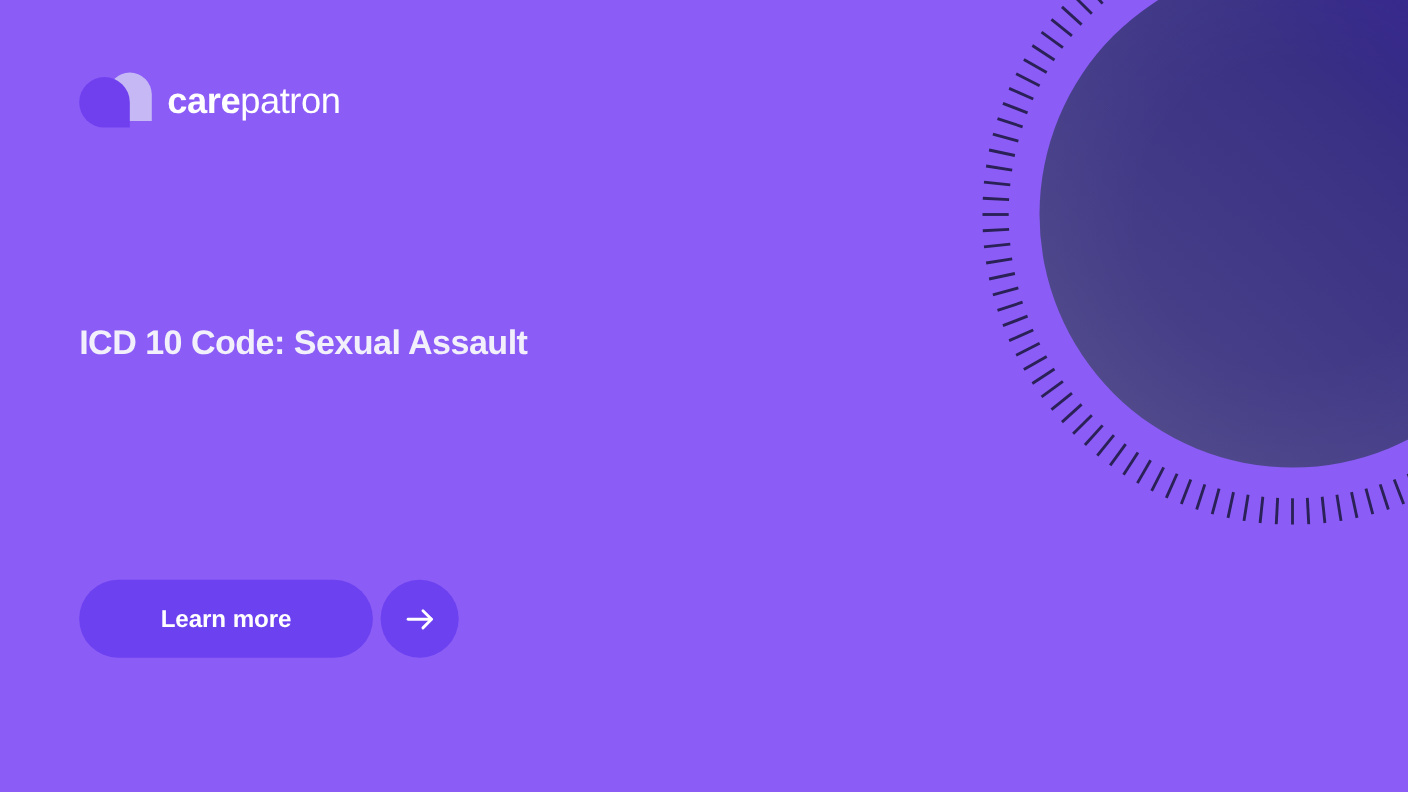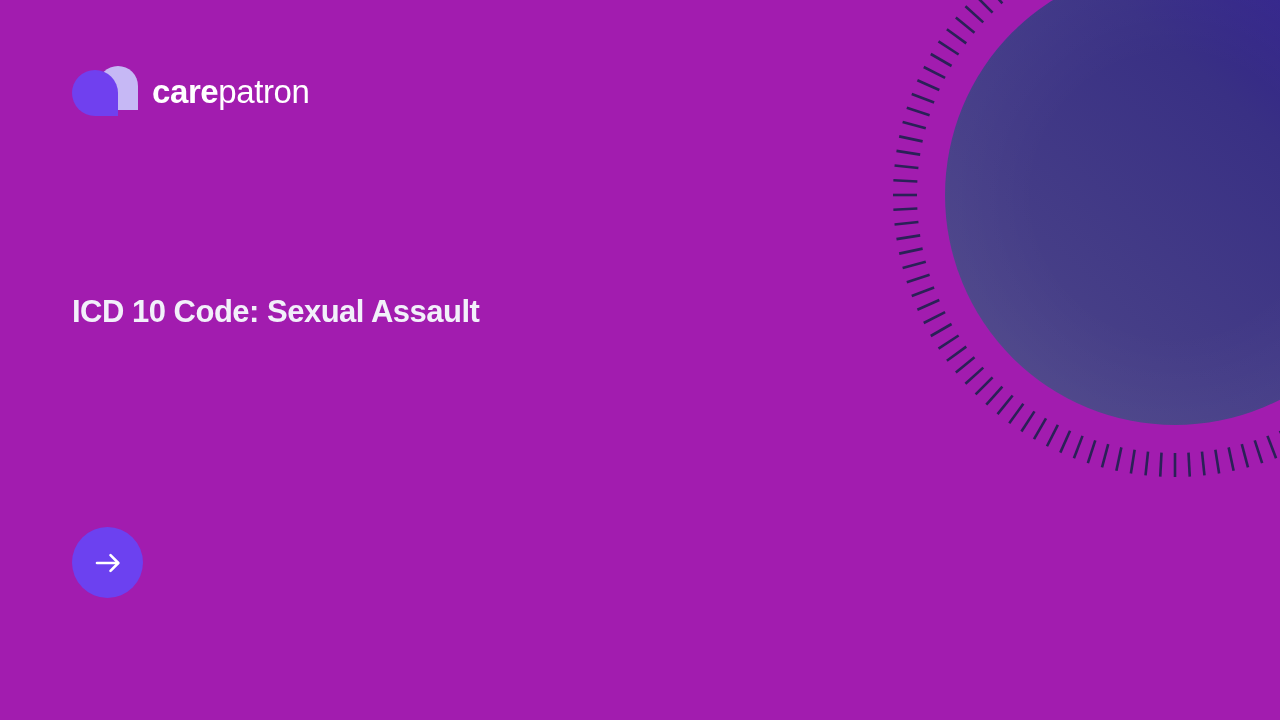--- a/index.html
+++ b/index.html
@@ -14,21 +14,21 @@
   body {
     font-family: "Liberation Sans", sans-serif;
     background: #150B3D;
     position: relative;
   }
 
   .banner {
     position: relative;
     width: 1280px;
     height: 720px;
-    background: #a21caf;
+    background: #8b5cf6;
     overflow: hidden;
   }
 
   
   .decor {
     position: absolute;
     left: 893px;
     top: -87px;
     width: 564px;
     height: 564px;
@@ -293,20 +293,21 @@
     <span class="logo-mark">
       <span class="petal-back"></span>
       <span class="petal-front"></span>
     </span>
     <span class="logo-word"><span class="w-bold">care</span><span class="w-light">patron</span></span>
   </div>
 
   <h1 class="headline">ICD 10 Code: Sexual Assault</h1>
 
   <div class="cta-row">
+    <button class="cta-button">Learn more</button>
 
     <button class="cta-arrow">
       <span>
         <svg width="34" height="34" viewBox="0 0 34 34" fill="none" xmlns="http://www.w3.org/2000/svg">
           <path d="M6 17 H27" stroke="#FFFFFF" stroke-width="2.6" stroke-linecap="round"></path>
           <path d="M19.5 9.2 L27.3 17 L19.5 24.8" stroke="#FFFFFF" stroke-width="2.6" stroke-linecap="round" stroke-linejoin="round" fill="none"></path>
         </svg>
       </span>
     </button>
   </div>

